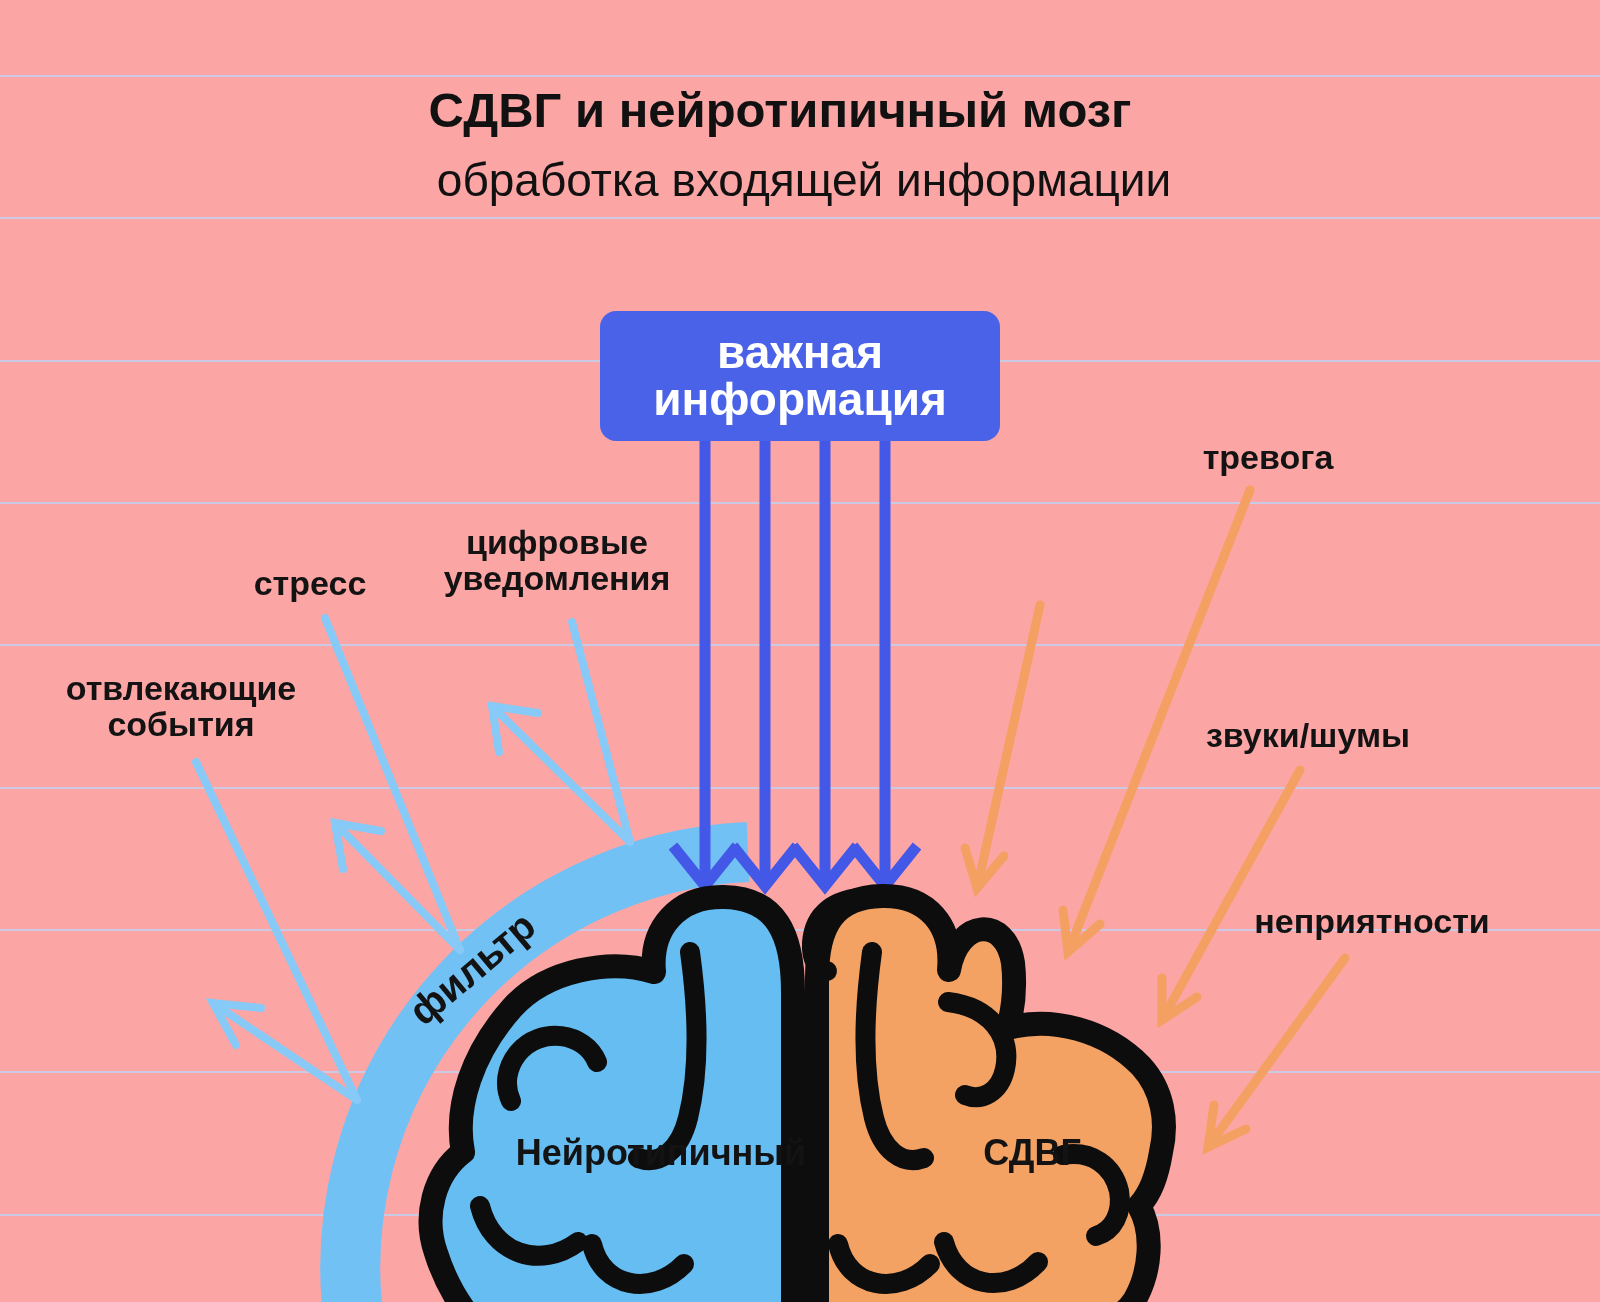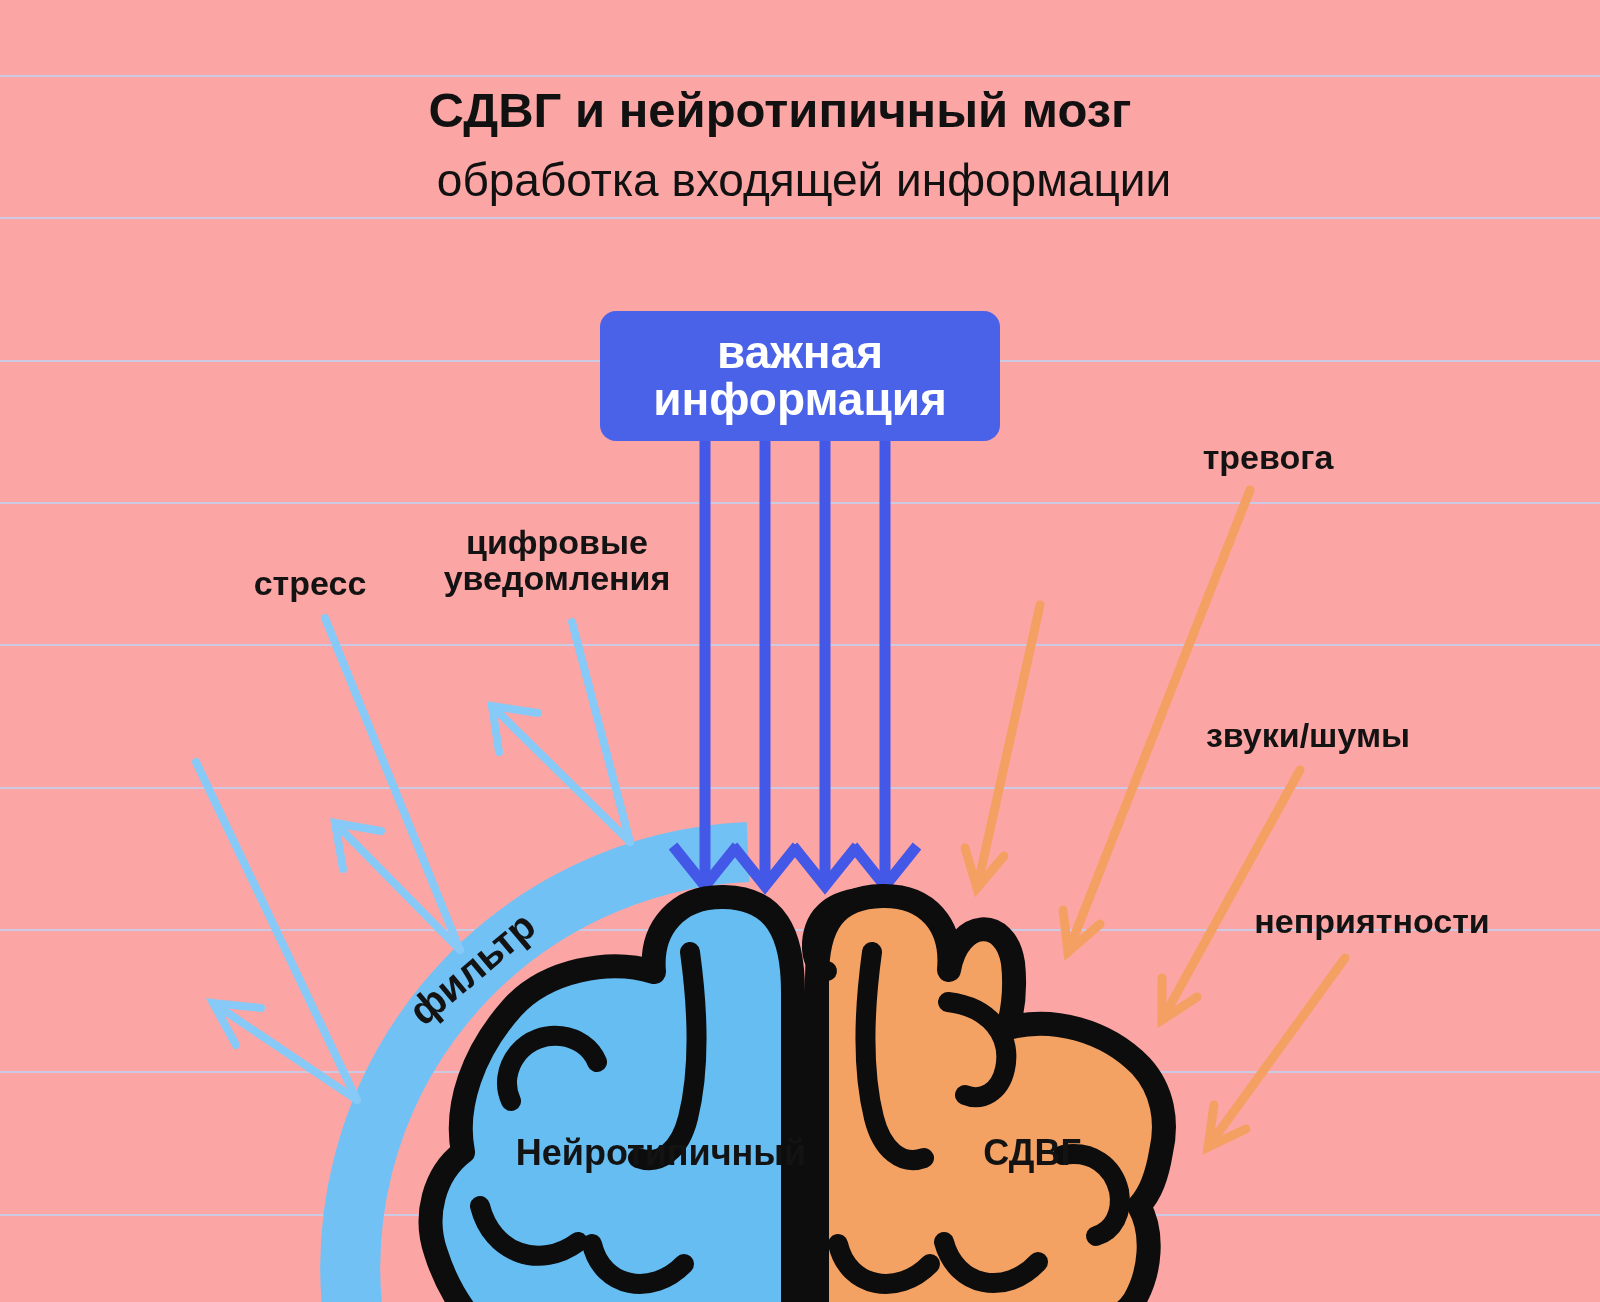--- a/index.html
+++ b/index.html
@@ -117,20 +117,22 @@
   </div>
 
   <div class="info-box">
     <span>важная
 информация</span>
   </div>
 
   <div class="txt lbl" style="left:310px;top:584px">стресс</div>
   <div class="txt lbl" style="left:557px;top:561px">цифровые
 уведомления</div>
+  <div class="txt lbl" style="left:181px;top:707px">отвлекающие
+события</div>
 
   <div class="txt lbl" style="left:1268px;top:458px">тревога</div>
   <div class="txt lbl" style="left:1308px;top:736px">звуки/шумы</div>
   <div class="txt lbl" style="left:1372px;top:922px">неприятности</div>
 
   <div class="txt filter-lbl" style="left:472px;top:968px">фильтр</div>
 
   <div class="txt brain-lbl" style="left:617px;top:1153px">Нейротипичный</div>
   <div class="txt brain-lbl" style="left:988px;top:1153px">СДВГ</div>
 

